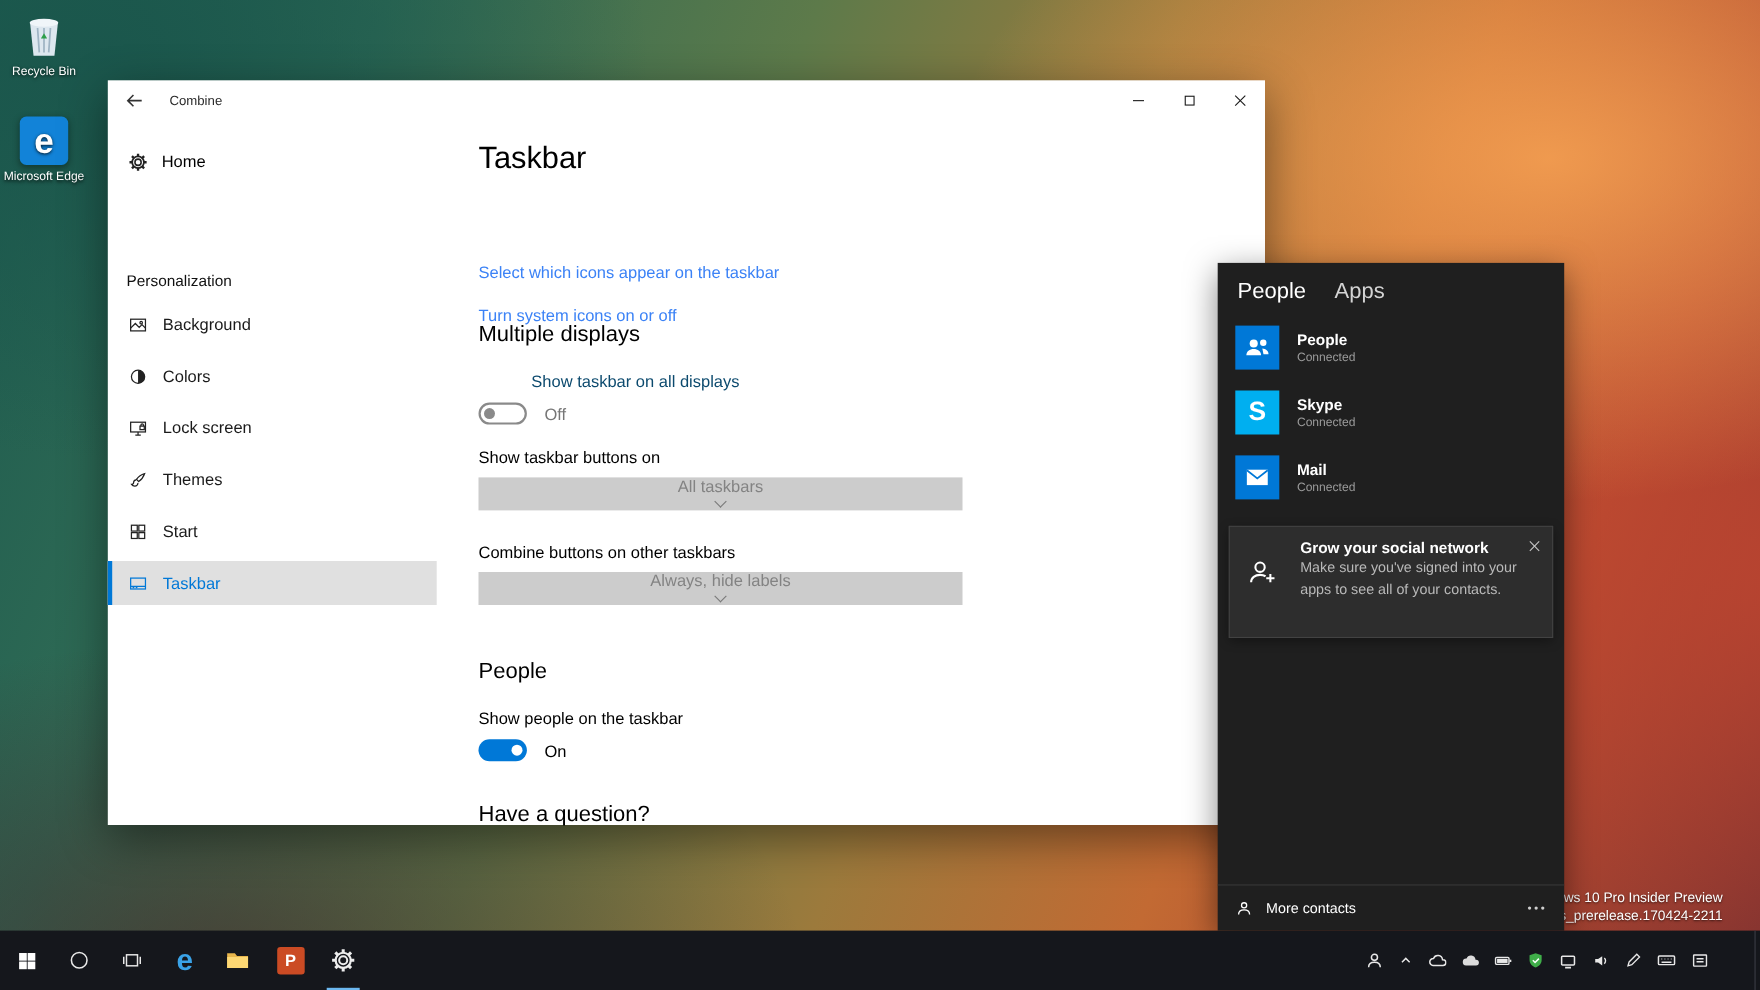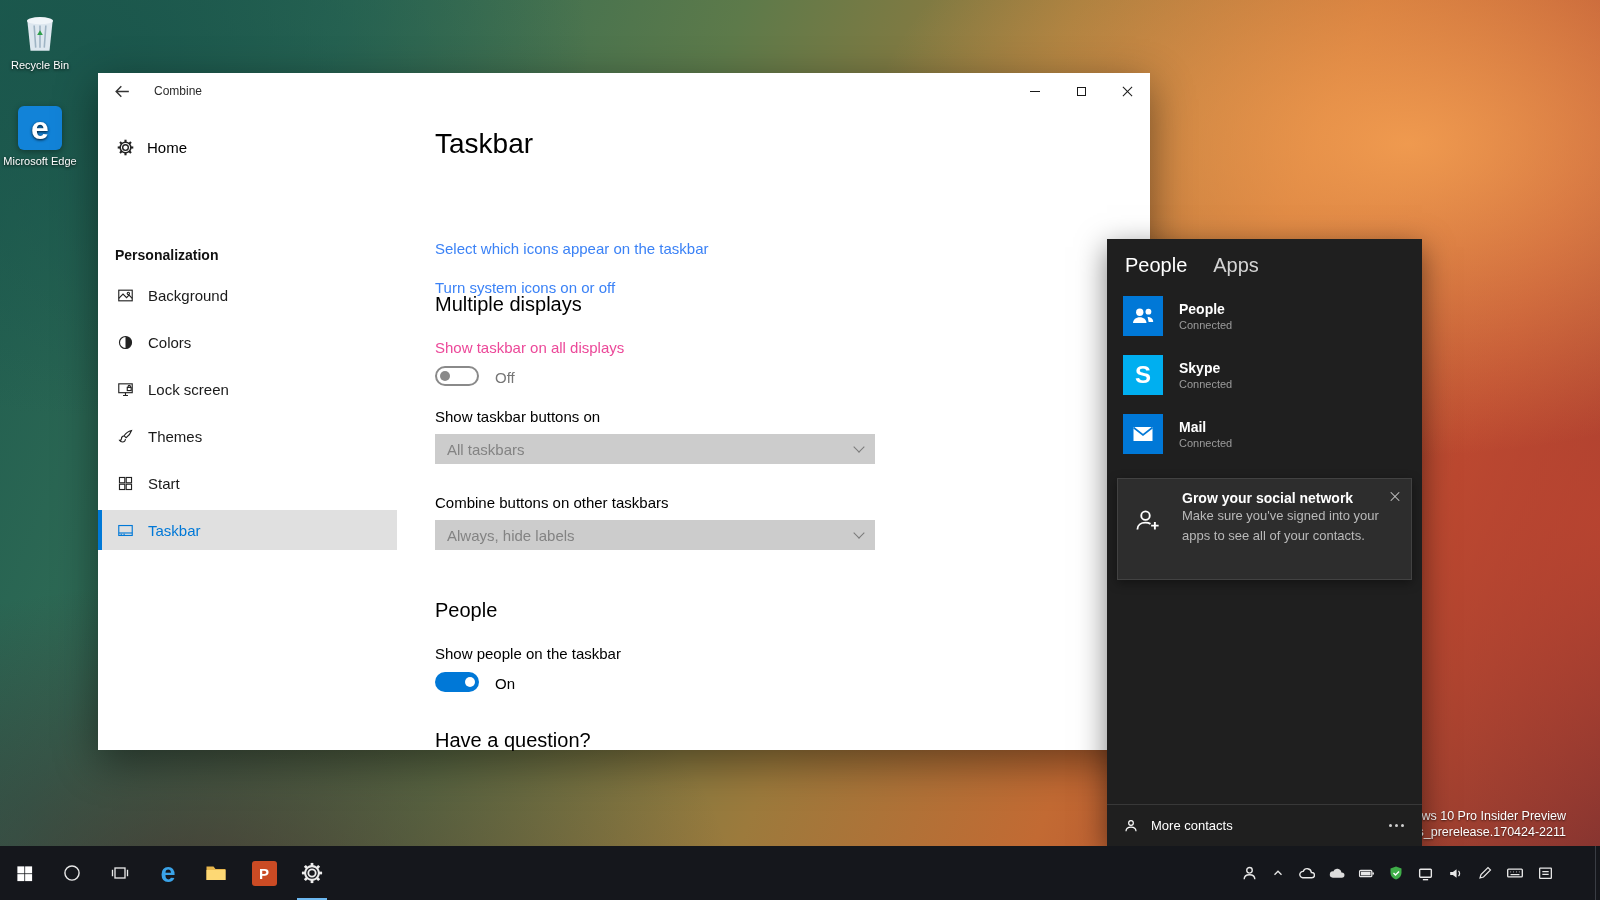--- a/index.html
+++ b/index.html
@@ -44,38 +44,38 @@
 
   .home-row { position:absolute; left:19px; top:57px; height:34px; display:flex; align-items:center; gap:13px;
               font-size:15px; cursor:pointer; }
 
   .search { position:absolute; left:17px; top:105px; width:281px; height:30px;
             border:1px solid #7e7e7e; background:#fff; display:flex; align-items:center; }
   .search input { flex:1; border:none; outline:none; font-size:13px; padding:0 9px; color:#333;
                   background:transparent; font-family:inherit; }
   .search .mag { margin-right:8px; cursor:pointer; display:flex; }
 
-  .side-section { position:absolute; left:17px; top:174px; font-size:14px; color:#111;font-weight:bold; }
+  .side-section { position:absolute; left:17px; top:174px; font-size:14px; color:#111; }
 
   .nav-item { position:absolute; left:0; width:299px; height:40px; display:flex; align-items:center; gap:14px;
               padding-left:19px; font-size:15px; color:#1a1a1a; cursor:pointer; }
   .nav-item.sel { background:#e0e0e0; }
   .nav-item.sel::before { content:""; position:absolute; left:0; top:0; width:4px; height:40px; background:#0078d7; }
   .nav-item.sel .nlabel { color:#0078d7; }
   .nic { flex:none; display:flex; }
 
   .content { position:absolute; left:337px; top:0; width:570px; height:677px; }
   .page-title { position:absolute; left:0; top:55px; font-size:28px; font-weight:300; color:#000; }
   .linkbtn { position:absolute; left:0; font-size:15px; color:#3b82f6; cursor:pointer;margin-top:44px; }
   .h2 { position:absolute; left:0; font-size:20px; font-weight:400; color:#000; }
   .field-label { position:absolute; left:0; font-size:15px; color:#000; }
-  .field-label.dis { color:#ec4899; }
+  .field-label.dis { color:#0c4a6e;margin-left:48px; }
 
   .dropdown { position:absolute; left:0; width:440px; height:30px; background:#cccccc; color:#838383;
-              font-size:15px; display:flex; align-items:center; padding:0 12px; cursor:default; }
+              font-size:15px; display:flex; align-items:center; padding:0 12px; cursor:default;flex-direction:column; }
   .dropdown .val { flex:1; }
   .chev { width:8px; height:8px; border-right:1.5px solid #7a7a7a; border-bottom:1.5px solid #7a7a7a;
           transform:rotate(45deg); margin-bottom:4px; }
 
   .toggle { position:absolute; width:44px; height:20px; border-radius:10px; cursor:pointer; }
   .toggle.off { border:2px solid #8a8a8a; }
   .toggle.off .knob { position:absolute; left:3px; top:3px; width:10px; height:10px; border-radius:50%; background:#8a8a8a; }
   .toggle.on { background:#0078d7; }
   .toggle.on .knob { position:absolute; right:4px; top:5px; width:10px; height:10px; border-radius:50%; background:#fff; }
   .tstate { position:absolute; font-size:15px; }

